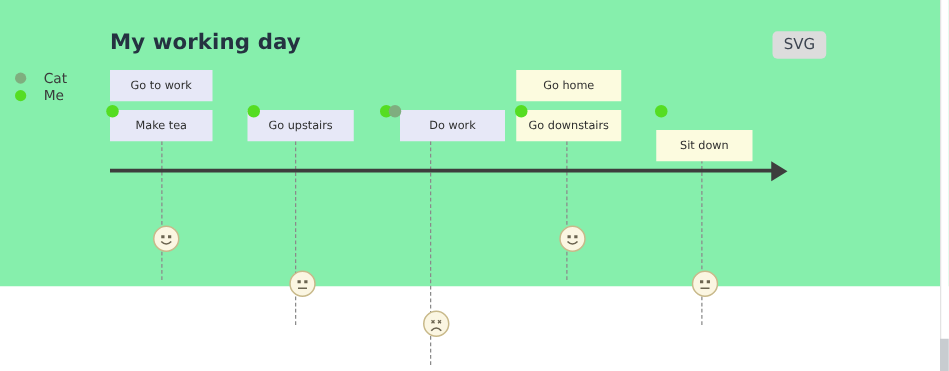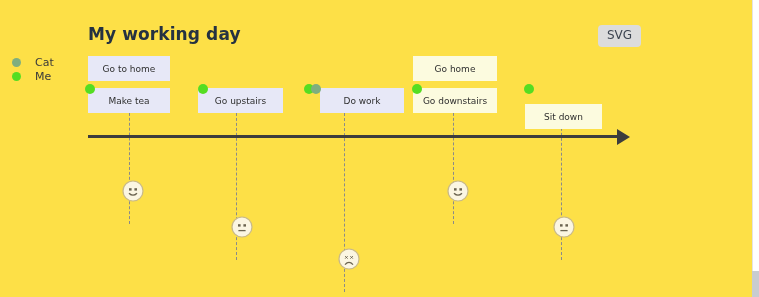--- a/index.html
+++ b/index.html
@@ -10,22 +10,22 @@
   body {
     width: 759px;
     height: 297px;
     overflow: hidden;
     font-family: "DejaVu Sans", "Liberation Sans", sans-serif;
   }
 
   #stage {
     position: relative;
     width: 759px;
-    height: 297px;
-    background: #fde047;
+    height: 229px;
+    background: #86efac;
     box-sizing: border-box;
   }
 
   
   .scroll-gutter {
     position: absolute;
     top: 0;
     right: 0;
     width: 7px;
     height: 297px;
@@ -51,21 +51,21 @@
     font-weight: bold;
     color: #253241;
     letter-spacing: 0.1px;
     white-space: nowrap;
   }
 
   
   .export-group {
     position: absolute;
     top: 25px;
-    left: 598px;
+    left: 618px;
     display: flex;
   }
   .export-btn {
     background: #dcdcdc;
     border: none;
     border-radius: 4px;
     padding: 4px 9px 5px 9px;
     font-family: "DejaVu Sans", "Liberation Sans", sans-serif;
     font-size: 12px;
     color: #3c4450;
@@ -173,21 +173,21 @@
       </div>
       <div class="legend-row">
         <span class="legend-dot" style="background: rgb(85, 221, 34);"></span>
         <span class="legend-label">Me</span>
       </div>
     </div>
 
   <div id="timeline-layer">
       <div class="tick-line" style="left: 129px; height: 116px;"></div>
       <div class="task-box lavender" style="left: 88px; top: 56px; width: 82px; height: 25px;">
-        <span>Go to home</span>
+        <span>Go to work</span>
       </div>
       <div class="task-box lavender" style="left: 88px; top: 88px; width: 82px; height: 25px;">
         <span>Make tea</span>
       </div>
       <div class="actor-dot" style="left: 85px; top: 84px; background: rgb(85, 221, 34);"></div>
       <div class="mood-face" style="left: 122px; top: 180px;"><svg viewBox="0 0 22 22" width="22" height="22">
           <circle cx="11" cy="11" r="10" fill="#fbf6e2" stroke="#c8b98a" stroke-width="1.2"></circle>
           <rect x="7" y="8.2" width="2.6" height="2.4" fill="#6b6450"></rect>
           <rect x="12.4" y="8.2" width="2.6" height="2.4" fill="#6b6450"></rect>
           <path d="M7 13.2 Q11 17.2 15 13.2" stroke="#6b6450" stroke-width="1.3" fill="none"></path>

